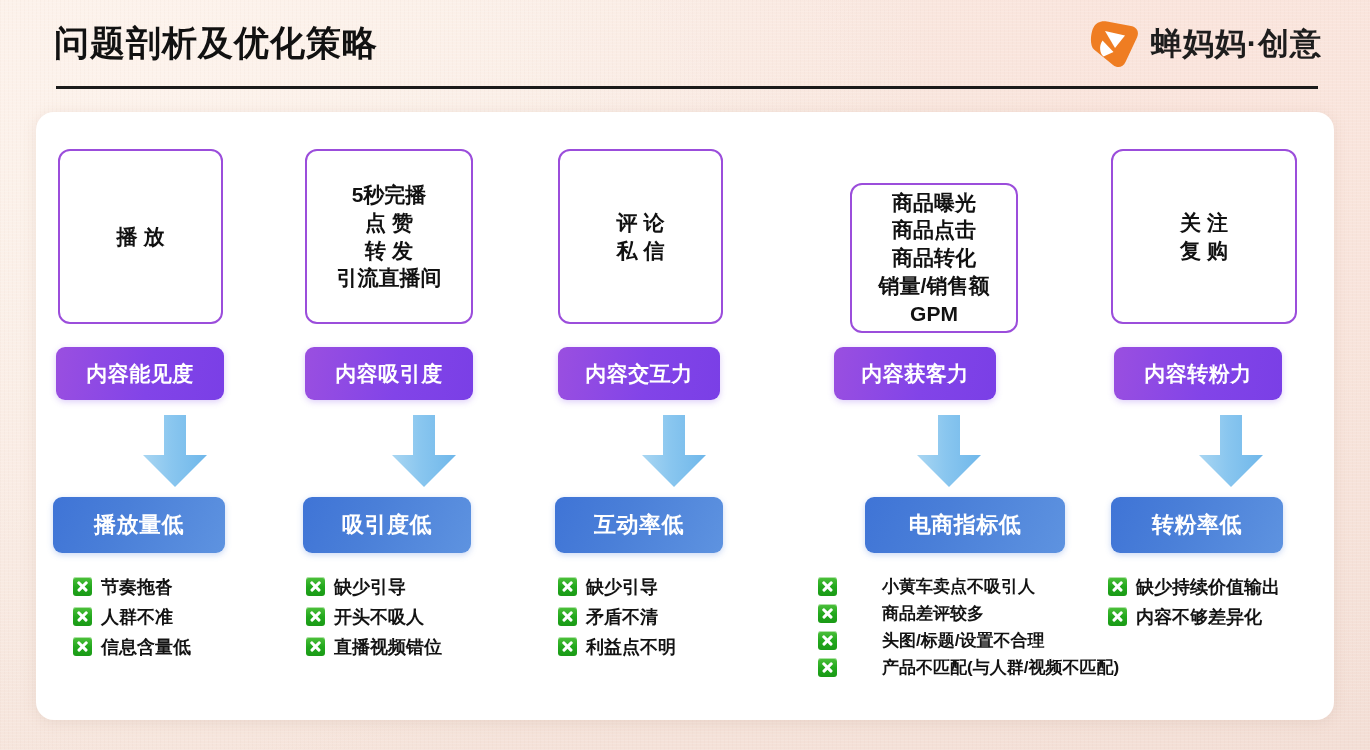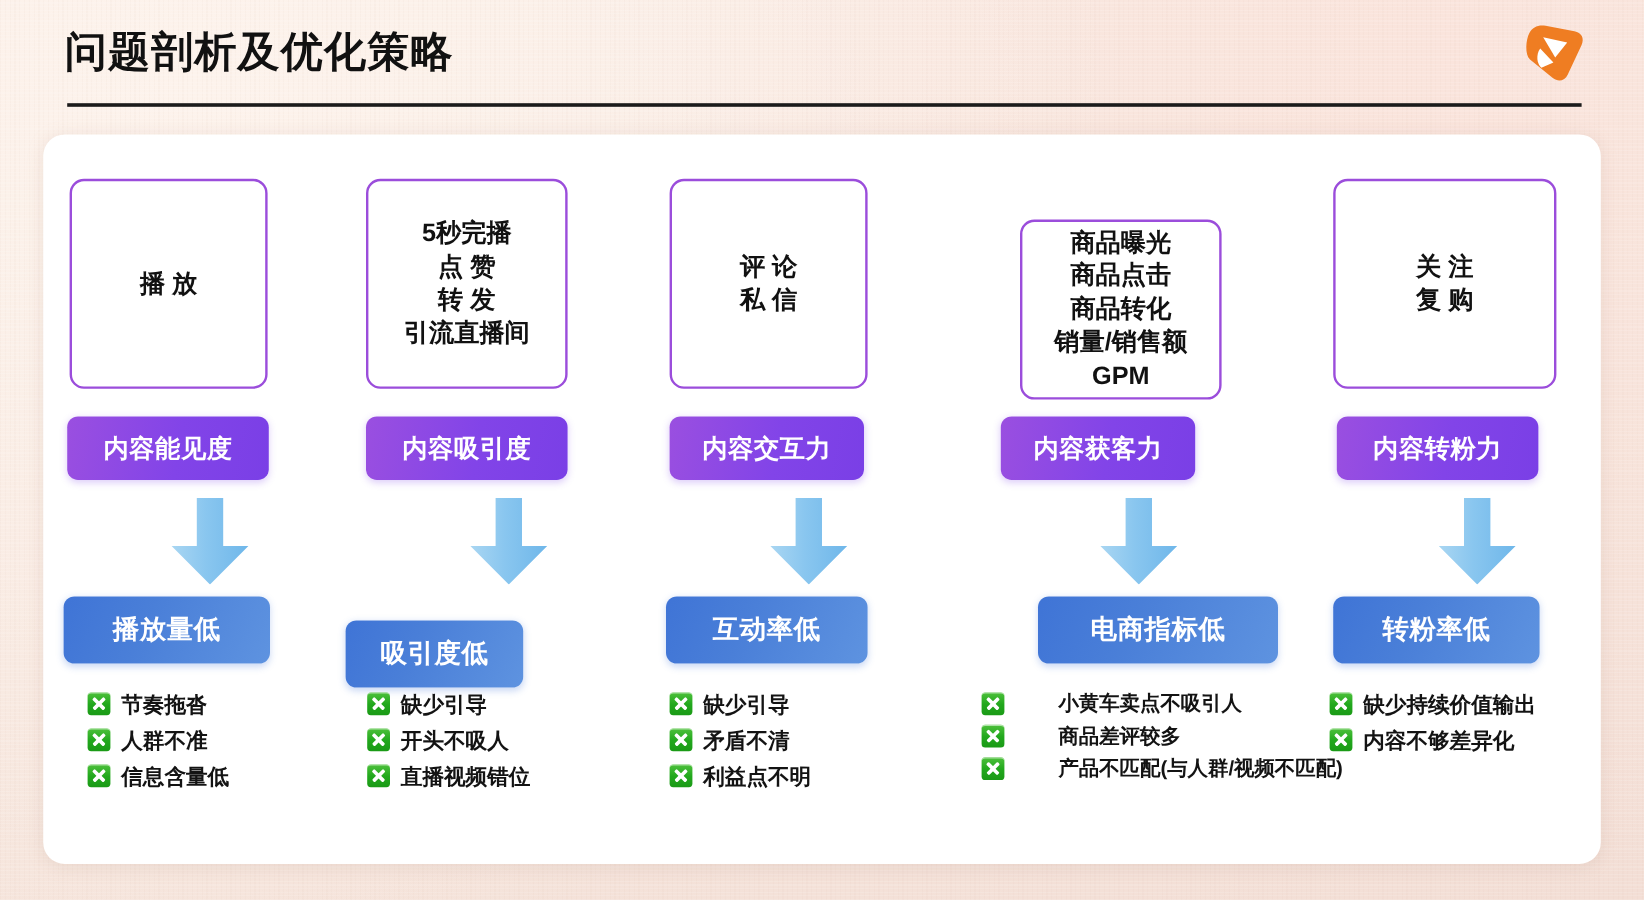--- a/index.html
+++ b/index.html
@@ -223,20 +223,21 @@
   <div class="title-rule"></div>
 
   <div class="brand">
     <span class="brand-mark">
       <svg class="brand-mark" viewBox="0 0 56 52" aria-hidden="true">
         <path d="M8.5 9.5 C11 4.5 16 2.5 22 3.5 L46 8 C52 9 54.5 14 52 19.5 L40.5 44 C38 49.5 32.5 50.5 28 47 L9 31.5 C4.5 27.5 5.5 15 8.5 9.5 Z" fill="#ef7d22"></path>
         <path d="M20 13 L40 17.5 L30 30 Z" fill="#ffffff"></path>
         <path d="M17.5 22.5 L28.5 34 L18.5 38.5 C15 36 13.5 28 17.5 22.5 Z" fill="#ffffff"></path>
       </svg>
     </span>
+    <span class="brand-text">蝉妈妈·创意</span>
   </div>
 </div>
 
 <div class="panel">
   <div class="columns" id="columns-root">
       <div class="col" style="left: 0px;">
         <div class="metric-card" style="left: 22px; width: 165px; height: 175px;">
           <div class="metric-line">播 放</div>
         </div>
         <div class="pill-purple" style="left: 20px; width: 168px;">内容能见度</div>
@@ -281,21 +282,21 @@
   <defs>
     <linearGradient id="ag" x1="0" y1="0" x2="1" y2="0">
       <stop offset="0%" stop-color="#a9d6f2"></stop>
       <stop offset="45%" stop-color="#89c6ef"></stop>
       <stop offset="100%" stop-color="#6fb7ea"></stop>
     </linearGradient>
   </defs>
   <path d="M24 0 H46 V40 H67 L35 72 L3 40 H24 Z" fill="url(#ag)"></path>
 </svg>
         </div>
-        <div class="pill-blue" style="left: 2px; width: 148px; margin-top: 20px;">吸引度低</div>
+        <div class="pill-blue" style="left: 17px; width: 168px;">吸引度低</div>
         <div class="issues" style="left: 20px;">
           <div class="issue">
             <span class="x-icon"></span>
             <span class="issue-text">缺少引导</span>
           </div>
           <div class="issue">
             <span class="x-icon"></span>
             <span class="issue-text">开头不吸人</span>
           </div>
           <div class="issue">
@@ -364,20 +365,24 @@
           <div class="issue">
             <span class="x-icon"></span>
             <span class="issue-text">小黄车卖点不吸引人</span>
           </div>
           <div class="issue">
             <span class="x-icon"></span>
             <span class="issue-text">商品差评较多</span>
           </div>
           <div class="issue">
             <span class="x-icon"></span>
+            <span class="issue-text">头图/标题/设置不合理</span>
+          </div>
+          <div class="issue">
+            <span class="x-icon"></span>
             <span class="issue-text">产品不匹配(与人群/视频不匹配)</span>
           </div>
         </div>
       </div>
       <div class="col" style="left: 1030px;">
         <div class="metric-card" style="left: 45px; width: 186px; height: 175px;">
           <div class="metric-line">关 注</div>
           <div class="metric-line">复 购</div>
         </div>
         <div class="pill-purple" style="left: 48px; width: 168px;">内容转粉力</div>

